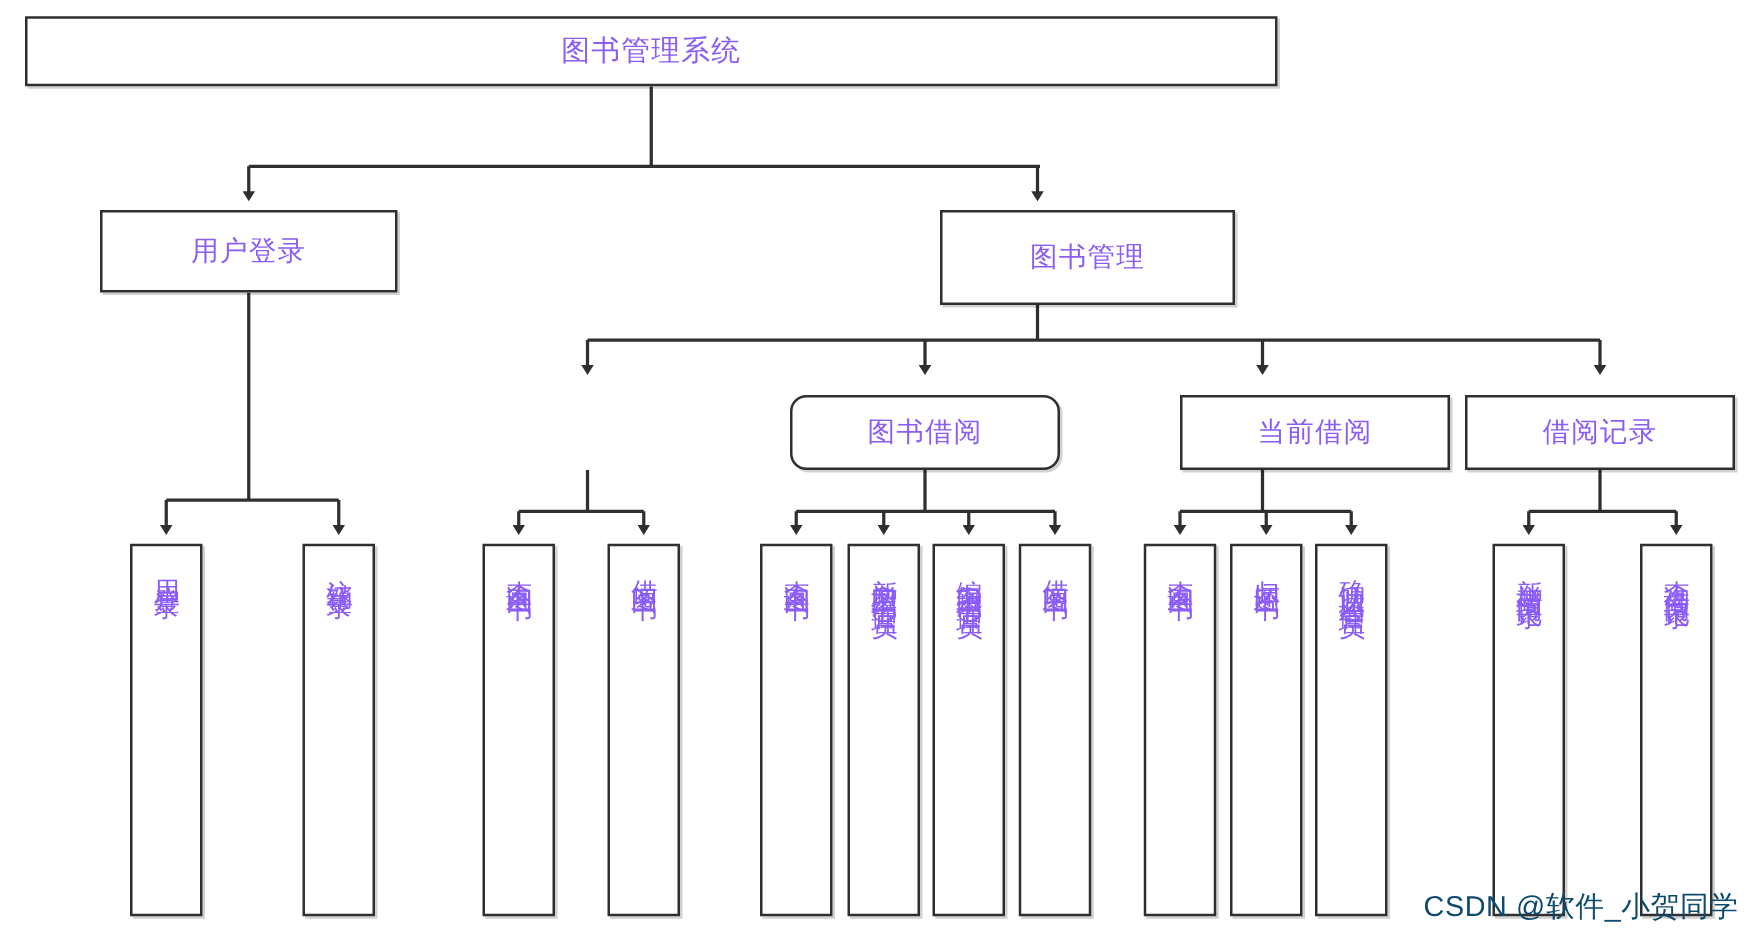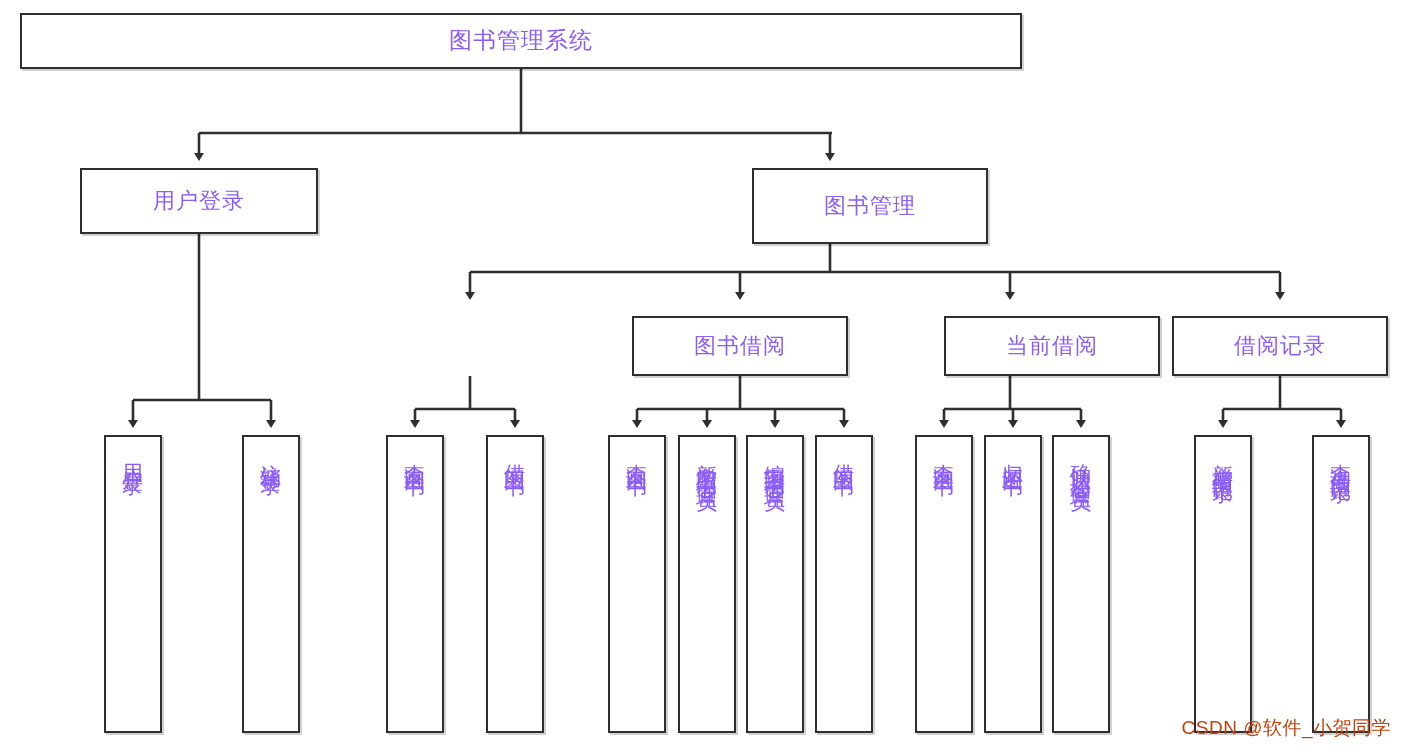--- a/index.html
+++ b/index.html
@@ -56,22 +56,22 @@
     line-height: 1.0;
     white-space: nowrap;
   }
   .node.vert.tall .label {
     font-size: 21px;
   }
   .watermark {
     position: absolute;
     right: 14px;
     bottom: 6px;
-    font-size: 19px;
-    color: #c2410c;
+    font-size: 23px;
+    color: #0c4a6e;
     letter-spacing: 0.5px;
     white-space: nowrap;
   }
 </style>
 </head>
 <body>
 
 <div id="canvas">
 
   <svg id="wires" viewBox="0 0 1405 747">
@@ -132,21 +132,21 @@
     <span class="label">图书管理系统</span>
   </div>
 
   <div class="node" style="left:80px; top:168px; width:238px; height:66px;">
     <span class="label">用户登录</span>
   </div>
   <div class="node" style="left:712px; top:168px; width:236px; height:76px;margin-left:40px;">
     <span class="label">图书管理</span>
   </div>
 
-  <div class="node" style="left:632px; top:316px; width:216px; height:60px;">
+  <div class="node" style="left:632px; top:316px; width:216px; height:60px;border-radius:13px;">
     <span class="label">图书借阅</span>
   </div>
   <div class="node" style="left:902px; top:316px; width:216px; height:60px;margin-left:42px;">
     <span class="label">当前借阅</span>
   </div>
   <div class="node" style="left:1172px; top:316px; width:216px; height:60px;">
     <span class="label">借阅记录</span>
   </div>
 
   <div class="node vert" style="left:104px; top:435px; width:58px; height:298px;">

